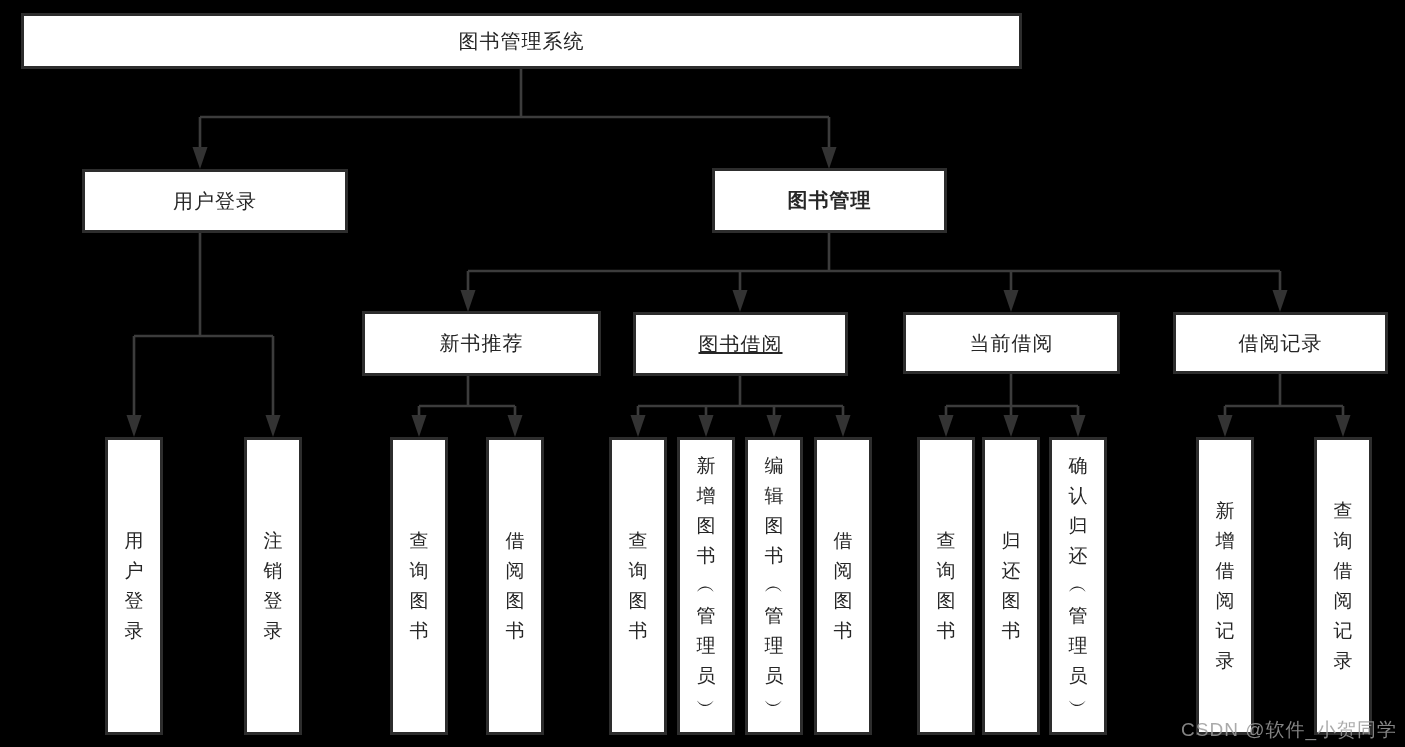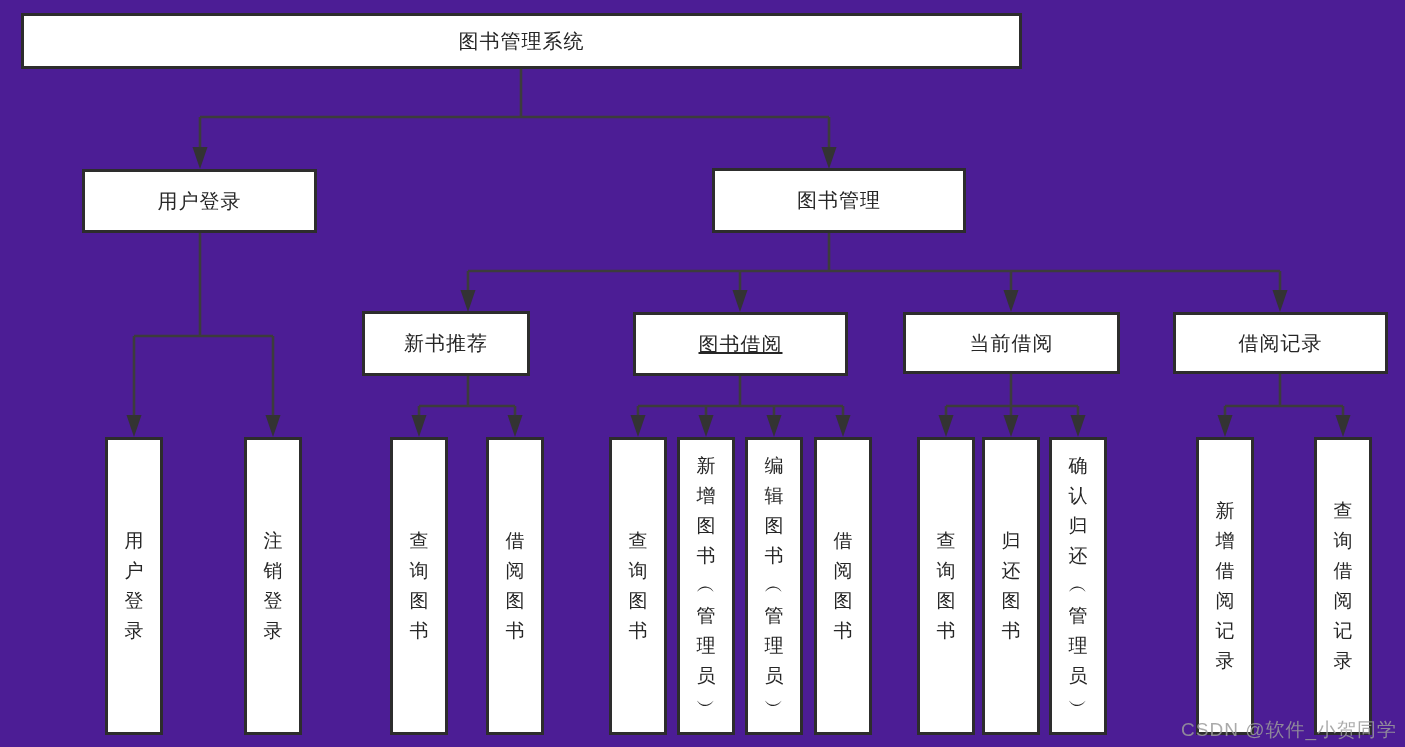--- a/index.html
+++ b/index.html
@@ -1,20 +1,20 @@
 <!DOCTYPE html>
 <html><head>
 <meta charset="utf-8">
 <style>
   html, body { margin: 0; padding: 0; background: #ffffff; }
   #canvas {
     position: relative;
     width: 1405px;
     height: 747px;
-    background: #4c1d95;
+    background: #000000;
     font-family: "Liberation Sans", "DejaVu Sans", sans-serif;
     overflow: hidden;
   }
   .connectors {
     position: absolute;
     left: 0; top: 0;
     width: 1405px; height: 747px;
     pointer-events: none;
   }
   .hbox {
@@ -45,23 +45,23 @@
   }
   .vtext {
     white-space: pre-line;
     text-align: center;
     font-size: 19px;
     line-height: 30px;
     color: #262626;
   }
   
   .n-root           { left: 21px;   top: 13px;  width: 1001px; height: 56px; }
-  .n-user-login     { left: 82px;   top: 169px; width: 235px;  height: 64px; }
-  .n-book-mgmt      { left: 712px;  top: 168px; width: 254px;  height: 65px; }
-  .n-new-book-rec   { left: 362px;  top: 311px; width: 168px;  height: 65px; }
+  .n-user-login     { left: 82px;   top: 169px; width: 266px;  height: 64px; }
+  .n-book-mgmt      { left: 712px;  top: 168px; width: 235px;  height: 65px; font-weight: bold; }
+  .n-new-book-rec   { left: 362px;  top: 311px; width: 239px;  height: 65px; }
   .n-book-borrow    { left: 633px;  top: 312px; width: 215px;  height: 64px; text-decoration: underline; }
   .n-current-borrow { left: 903px;  top: 312px; width: 217px;  height: 62px; justify-content: center; }
   .n-borrow-records { left: 1173px; top: 312px; width: 215px;  height: 62px; }
   
   .n-user-login-leaf      { left: 105px; }
   .n-logout-leaf          { left: 244px; }
   .n-query-books-1        { left: 390px; }
   .n-borrow-books-1       { left: 486px; }
   .n-query-books-2        { left: 609px; }
   .n-add-books            { left: 677px; }

